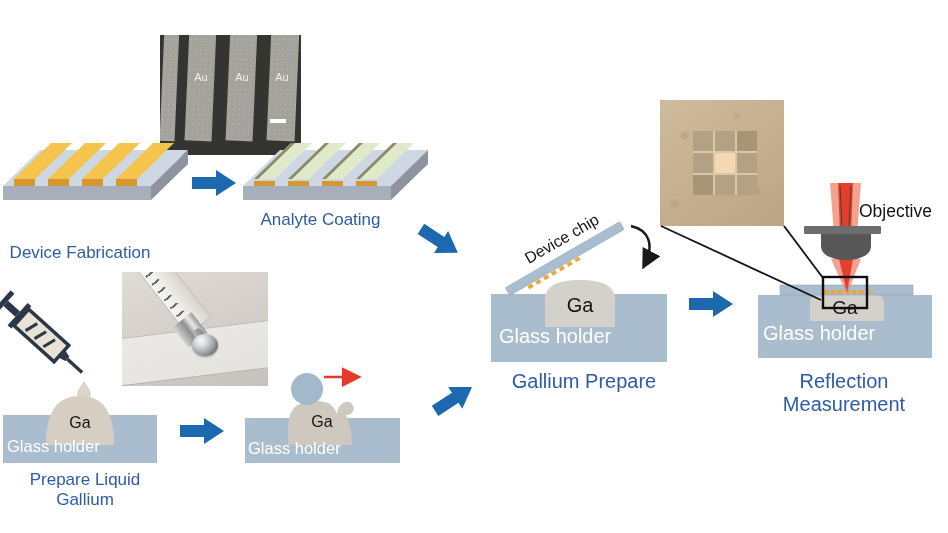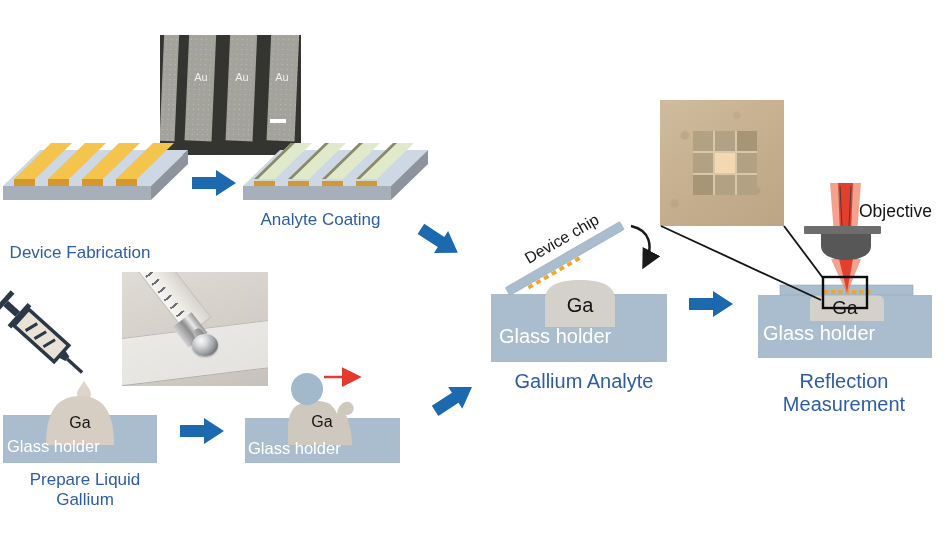--- a/index.html
+++ b/index.html
@@ -255,21 +255,21 @@
       <line x1="661" y1="226" x2="821" y2="300" stroke="#141414" stroke-width="1.8"></line>
       <line x1="784" y1="226" x2="823" y2="278" stroke="#141414" stroke-width="1.8"></line>
       <rect x="823" y="277" width="44" height="31" fill="none" stroke="#0d0d0d" stroke-width="2.4"></rect>
     </g>
   </svg>
 
   <div class="layer-text">
     <div class="cap" style="left:0px;   top:209px; width:160px;margin-top:34px;">Device Fabrication</div>
     <div class="cap" style="left:243px; top:210px; width:155px;">Analyte Coating</div>
     <div class="cap" style="left:0px;   top:470px; width:170px;">Prepare Liquid Gallium</div>
-    <div class="cap cap-lg" style="left:503px; top:370px; width:162px;">Gallium Analyte</div>
+    <div class="cap cap-lg" style="left:503px; top:370px; width:162px;">Gallium Prepare</div>
     <div class="cap cap-lg" style="left:737px; top:370px; width:214px;">Reflection Measurement</div>
 
     <div class="blk" style="left:58px;  top:414px; width:44px; font-size:16px;">Ga</div>
     <div class="wht" style="left:7px;   top:437px; width:146px; font-size:16.5px;">Glass holder</div>
 
     <div class="blk" style="left:300px; top:413px; width:44px; font-size:16px;">Ga</div>
     <div class="wht" style="left:248px; top:439px; width:148px; font-size:16.5px;">Glass holder</div>
 
     <div class="blk" style="left:554px; top:294px; width:52px; font-size:20px;">Ga</div>
     <div class="wht" style="left:499px; top:325px; width:160px; font-size:20px;">Glass holder</div>

